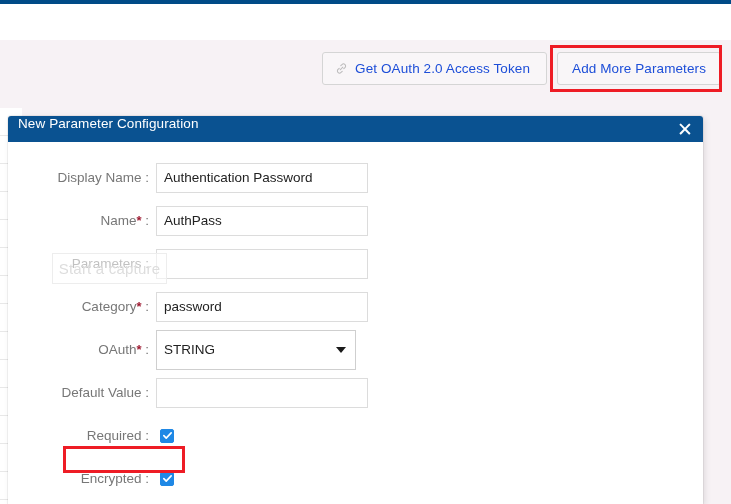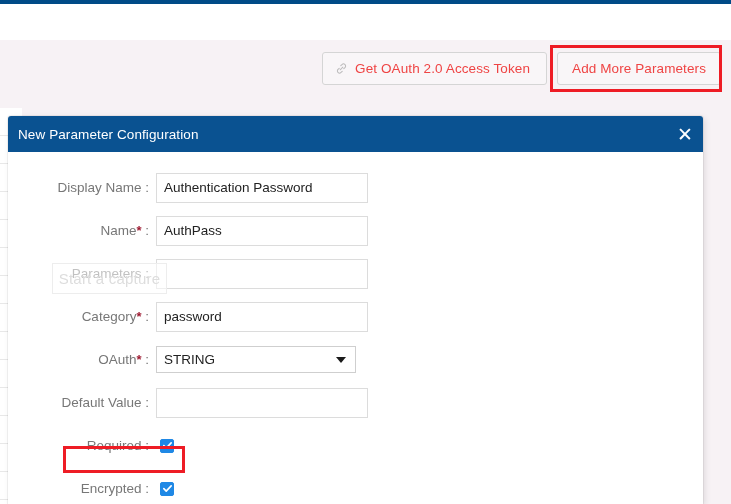--- a/index.html
+++ b/index.html
@@ -42,21 +42,21 @@
     display: flex;
     align-items: center;
     gap: 10px;
   }
   .tb-btn {
     box-sizing: border-box;
     height: 33px;
     border: 1px solid #d5d5d5;
     border-radius: 3px;
     background: #f9f6f8;
-    color: #ef4444;
+    color: #1d4ed8;
     font-size: 13.5px;
     display: flex;
     align-items: center;
     justify-content: center;
     gap: 7px;
     padding: 0 14px;
     white-space: nowrap;
     letter-spacing: .1px;
   }
   .tb-btn.oauth { padding: 0 16px 0 12px; }
@@ -105,25 +105,24 @@
     position: absolute;
     left: 8px; top: 116px;
     width: 695px; height: 388px;
     background: #ffffff;
     border-radius: 3px 3px 0 0;
     box-shadow: 0 0 0 1px rgba(0,0,0,.05), 2px 2px 6px rgba(0,0,0,.10);
     overflow: hidden;
   }
   .modal-header {
     position: relative;
-    height: 36px;
+    height: 26px;
     background: #0b5394;
     background: #0a5291;
     display: flex;
-    align-items: center;
   }
   .modal-title {
     color: #ffffff;
     font-size: 13.5px;
     margin-left: 10px;
     letter-spacing: .1px;
   }
   .modal-close {
     position: absolute;
     right: 8px; top: 50%;
@@ -177,21 +176,21 @@
     font-size: 13.5px;
     color: #222222;
     padding: 0 7px;
     outline: none;
     border-radius: 0;
   }
   .fselect {
     position: relative;
     box-sizing: border-box;
     width: 200px;
-    height: 27px;
+    height: 40px;
     border: 1px solid #cfcfcf;
     background: #ffffff;
     display: flex;
     align-items: center;
     padding: 12px 7px;
     font-size: 13.5px;
     color: #222222;
   }
   .fselect .caret {
     position: absolute;

